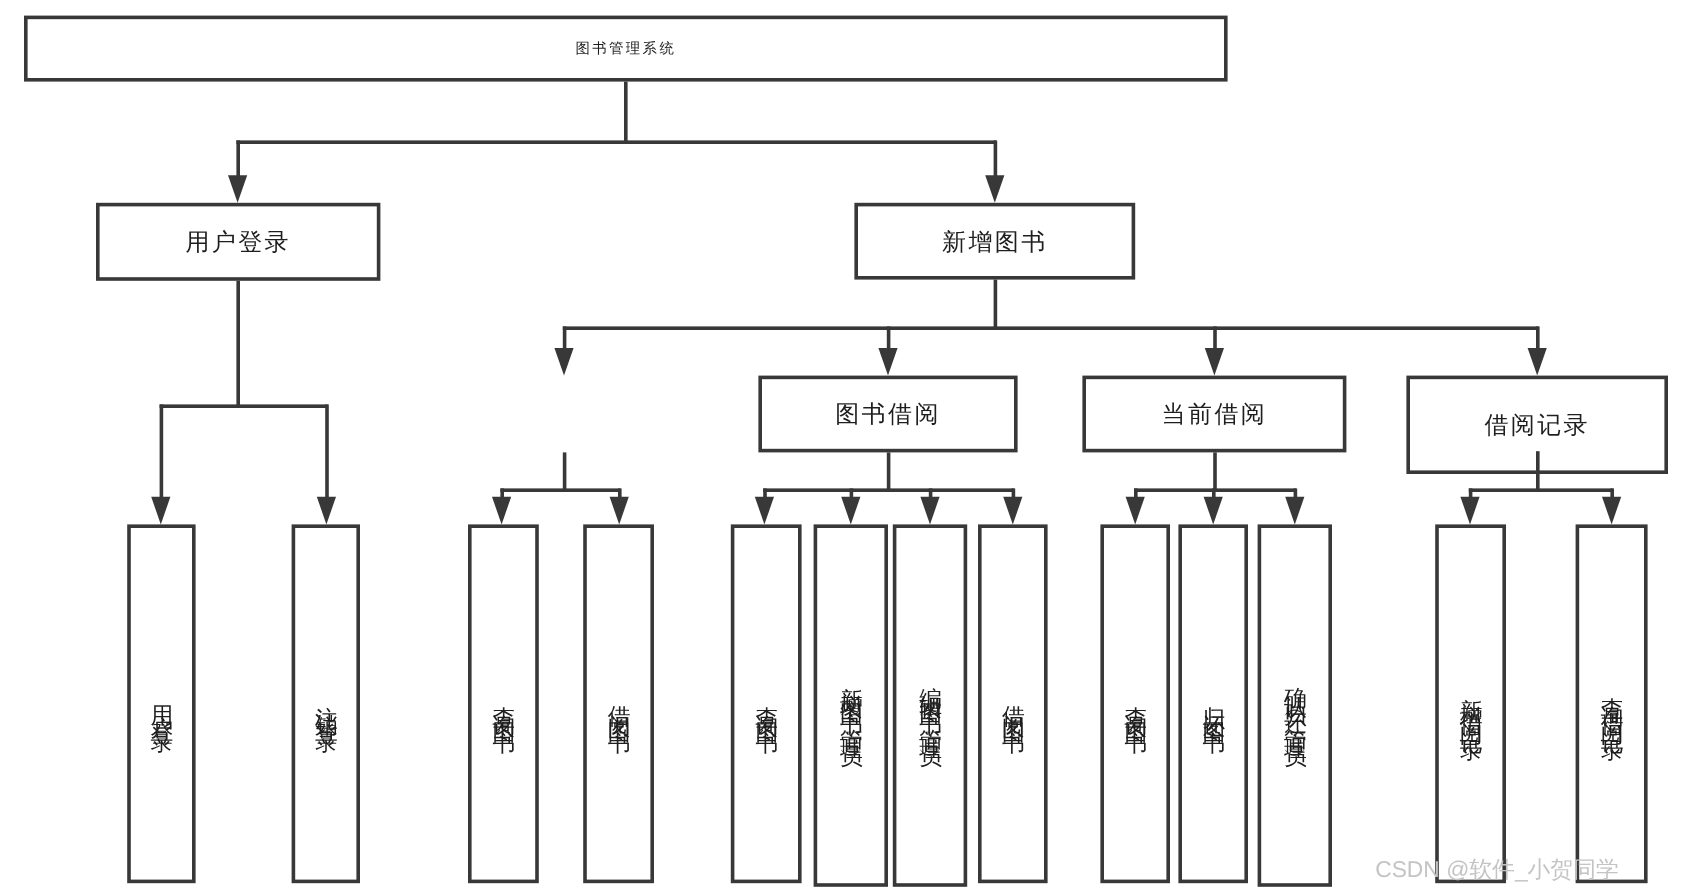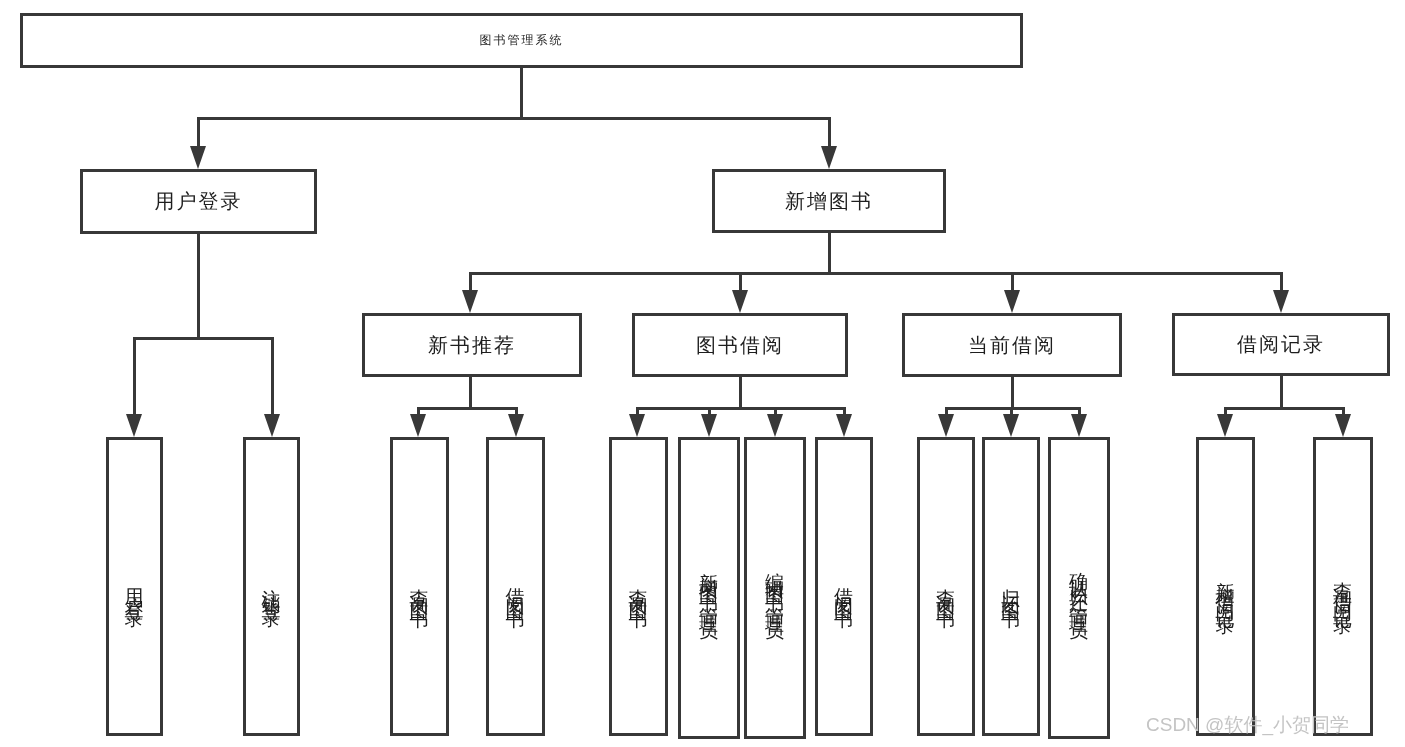--- a/index.html
+++ b/index.html
@@ -55,24 +55,23 @@
 </head>
 <body>
 
 <div id="canvas">
 
   <div class="box lvl1" style="left:20px;top:13px;width:1003px;height:55px;">图书管理系统</div>
 
   <div class="box lvl2" style="left:80px;top:169px;width:237px;height:65px;">用户登录</div>
   <div class="box lvl2" style="left:712px;top:169px;width:234px;height:64px;">新增图书</div>
 
-  <div class="box lvl3" style="left:362px;top:313px;width:220px;height:64px;">新书推荐</div>
   <div class="box lvl3" style="left:632px;top:313px;width:216px;height:64px;">图书借阅</div>
   <div class="box lvl3" style="left:902px;top:313px;width:220px;height:64px;">当前借阅</div>
-  <div class="box lvl3" style="left:1172px;top:313px;width:218px;height:63px;">借阅记录</div>
+  <div class="box lvl3" style="left:1172px;top:313px;width:218px;height:82px;">借阅记录</div>
 
   <div class="box leaf" style="left:106px;top:437px;width:57px;height:299px;">用户登录</div>
   <div class="box leaf" style="left:243px;top:437px;width:57px;height:299px;">注销登录</div>
 
   <div class="box leaf" style="left:390px;top:437px;width:59px;height:299px;">查询图书</div>
   <div class="box leaf" style="left:486px;top:437px;width:59px;height:299px;">借阅图书</div>
 
   <div class="box leaf" style="left:609px;top:437px;width:59px;height:299px;">查询图书</div>
   <div class="box leaf" style="left:678px;top:437px;width:62px;height:302px;">新增图书（管理员）</div>
   <div class="box leaf" style="left:744px;top:437px;width:62px;height:302px;">编辑图书（管理员）</div>

